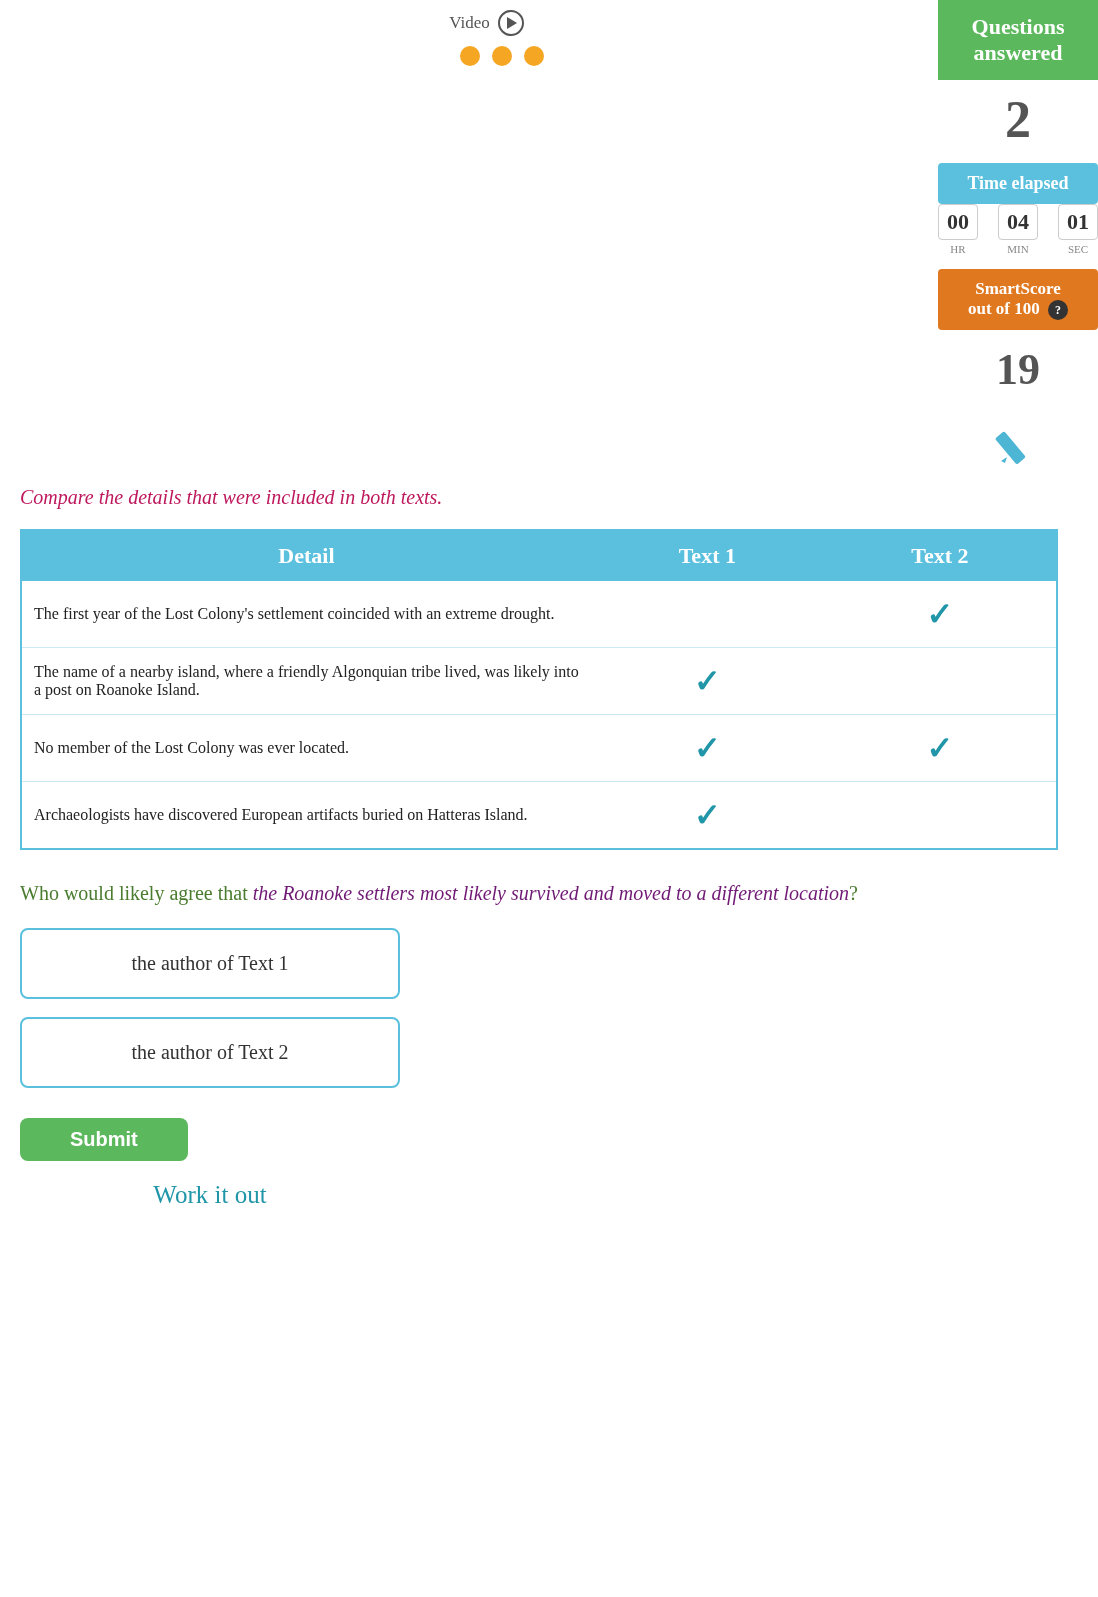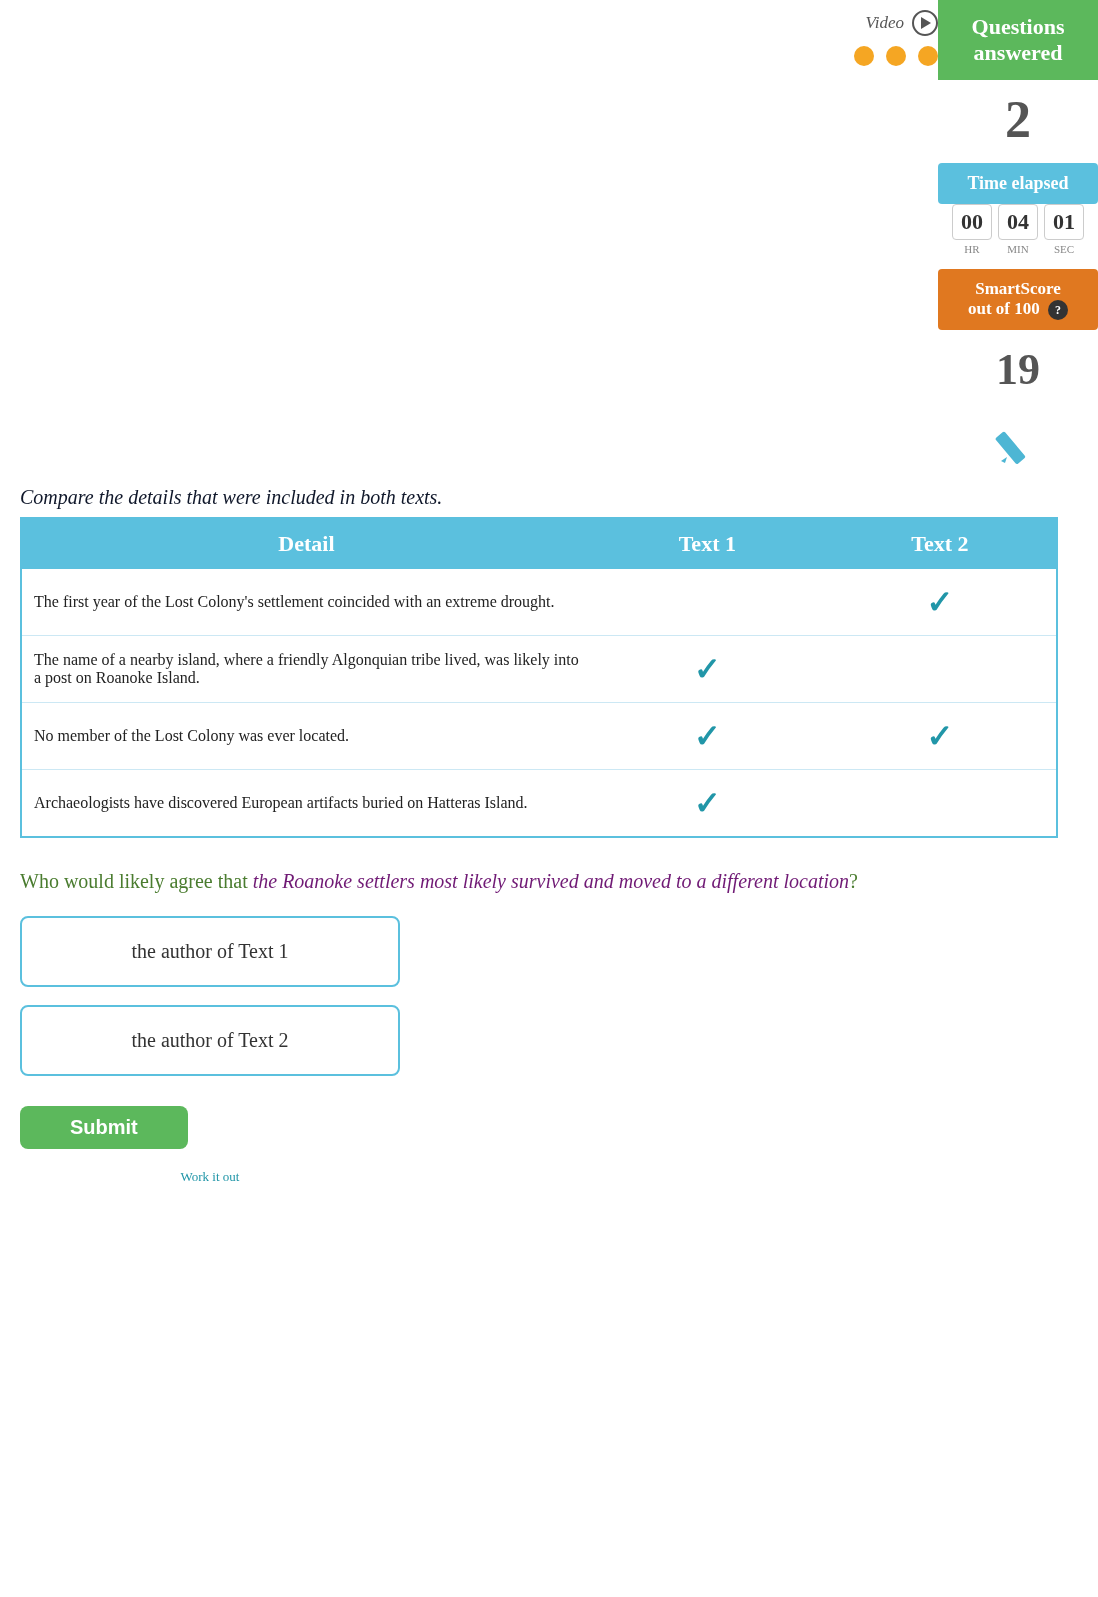--- a/index.html
+++ b/index.html
@@ -64,24 +64,24 @@
       gap: 0;
     }
 
     .left-panel {
       flex: 1;
       padding-right: 20px;
     }
 
     
     .compare-instruction {
-      color: #0f172a;
+      color: #be185d;
       font-size: 20px;
       font-style: italic;
-      margin-bottom: 6px;
+      margin-bottom: 18px;
       line-height: 1.4;
     }
 
     
     .comparison-table {
       width: 100%;
       border-collapse: collapse;
       border: 2px solid #5bc0de;
       margin-bottom: 28px;
     }
@@ -172,21 +172,21 @@
       font-size: 20px;
       font-weight: bold;
       cursor: pointer;
       display: block;
       margin-bottom: 20px;
     }
 
     
     .work-it-out {
       color: #2196a8;
-      font-size: 13px;
+      font-size: 25px;
       text-align: center;
       cursor: pointer;
       display: block;
       width: 380px;
     }
 
     
     .time-elapsed-box {
       background: #5bc0de;
       color: white;
@@ -194,21 +194,21 @@
       font-size: 18px;
       text-align: center;
       padding: 10px 0;
       border-radius: 4px;
       margin-bottom: 0;
     }
 
     .timer-box {
       display: flex;
       justify-content: center;
-      gap: 6px;
+      gap: 20px;
       margin-bottom: 14px;
       align-items: flex-start;
     }
 
     .timer-unit {
       display: flex;
       flex-direction: column;
       align-items: center;
     }
 
@@ -284,23 +284,22 @@
     .header-row {
       display: flex;
       justify-content: flex-end;
       align-items: flex-start;
     }
 
     .header-left {
       flex: 1;
       display: flex;
       flex-direction: column;
-      align-items: flex-end;
+      align-items: center;
       padding-left: 35px;
-      font-style: italic;
     }
 
     .header-right {
       width: 160px;
     }
   </style>
 </head>
 <body>
 
 <div class="header-row">

